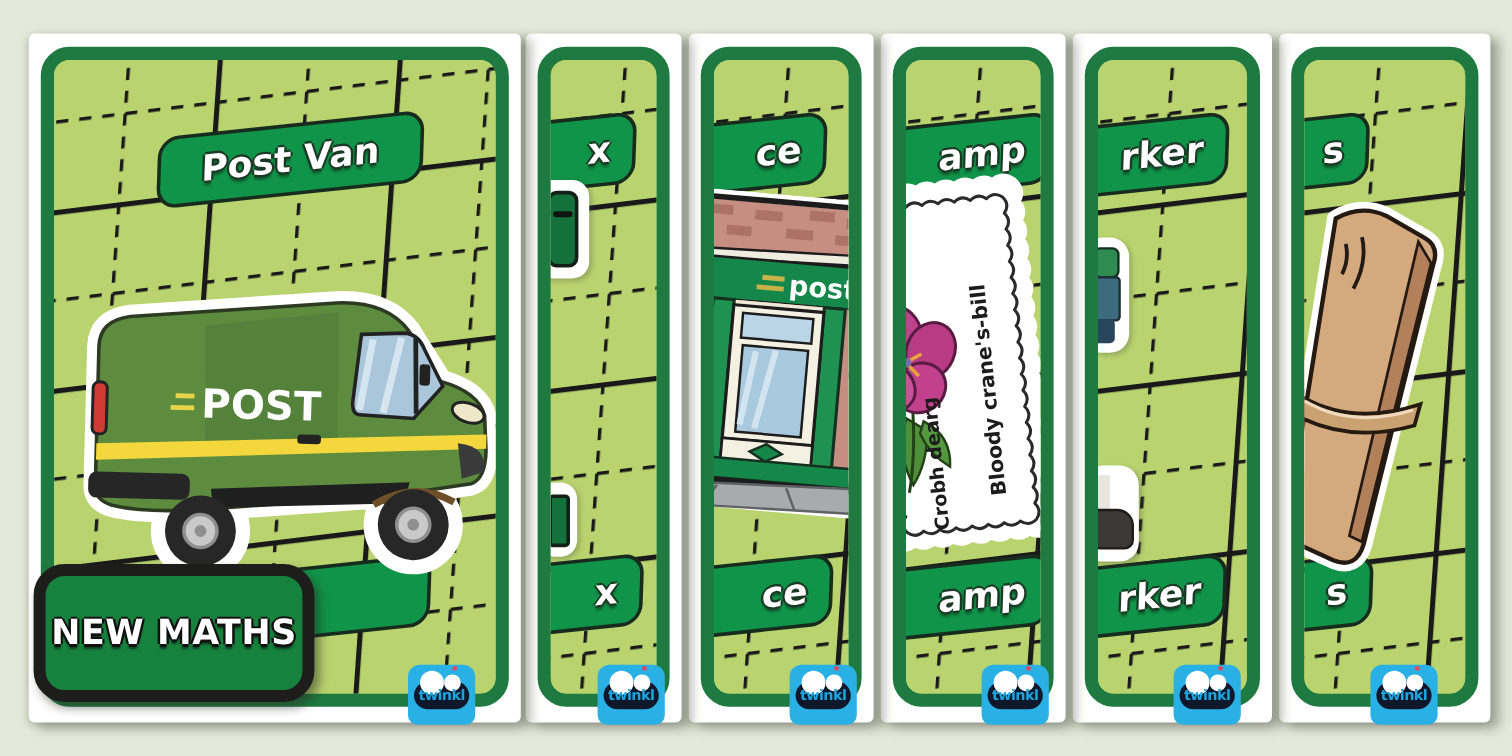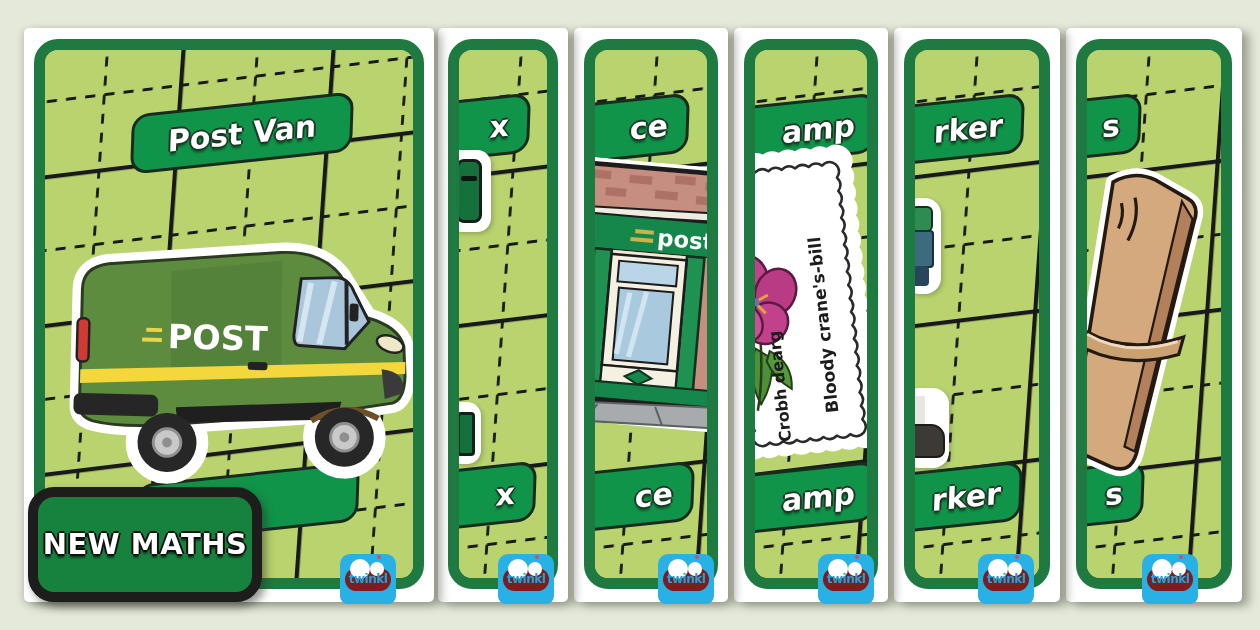--- a/index.html
+++ b/index.html
@@ -12,27 +12,27 @@
   .gridsvg{position:absolute;left:-30px;top:-30px;width:calc(100% + 60px);height:calc(100% + 60px);}
   .pill{position:absolute;height:54px;background:#109449;border:3px solid #182c1e;border-radius:17px;
         transform:skew(-2deg,-6deg);display:flex;align-items:center;justify-content:center;
         color:#fff;font-size:30px;font-weight:700;
         text-shadow:2px 0 0 #1b3a25,-2px 0 0 #1b3a25,0 2px 0 #1b3a25,0 -2px 0 #1b3a25,0 4px 2px rgba(10,30,15,.45);}
   .pill.frag{justify-content:flex-end;padding-right:18px;width:215px;}
   .sticker{position:absolute;}
   .blob{position:absolute;background:#fff;border-radius:14px;box-shadow:2px 2px 4px rgba(60,70,50,.3);overflow:hidden;}
   .twinkl{position:absolute;bottom:-2px;width:56px;height:50px;background:#29b1e6;border-radius:10px 10px 8px 8px;
           display:flex;align-items:center;justify-content:center;z-index:5;}
-  .cloud{position:relative;width:46px;height:23px;background:#7f1d1d;border-radius:12px;
+  .cloud{position:relative;width:46px;height:23px;background:#0f172a;border-radius:12px;
          display:flex;align-items:center;justify-content:center;}
   .cloud::before{content:"";position:absolute;width:20px;height:20px;background:#fff;border-radius:50%;top:-9px;left:5px;}
   .cloud::after{content:"";position:absolute;width:14px;height:14px;background:#fff;border-radius:50%;top:-6px;right:7px;}
   .cloud span{position:relative;z-index:2;font-size:12px;font-weight:700;color:#1ba5e0;letter-spacing:-.5px;}
   .tdot{position:absolute;z-index:3;top:1px;right:15px;width:4px;height:4px;border-radius:50%;background:#e8465e;}
-  .badge{position:absolute;left:28px;top:487px;width:214px;height:95px;background:#17823e;
+  .badge{position:absolute;left:28px;top:470px;width:214px;height:95px;background:#17823e;
          border:10px solid #1d1d1b;border-radius:26px;z-index:100;display:flex;flex-direction:column;
          align-items:center;justify-content:center;box-shadow:4px 5px 8px rgba(40,45,35,.5);}
   .badge div{color:#fff;font-size:29px;font-weight:700;letter-spacing:.5px;line-height:1.25;
          text-shadow:2px 0 0 #111,-2px 0 0 #111,0 2px 0 #111,0 -2px 0 #111,0 4px 2px rgba(0,0,0,.5);}
   svg text{font-family:"DejaVu Sans","Liberation Sans",sans-serif;}
 </style>
 </head>
 <body>
 
 <svg width="0" height="0" style="position:absolute">

